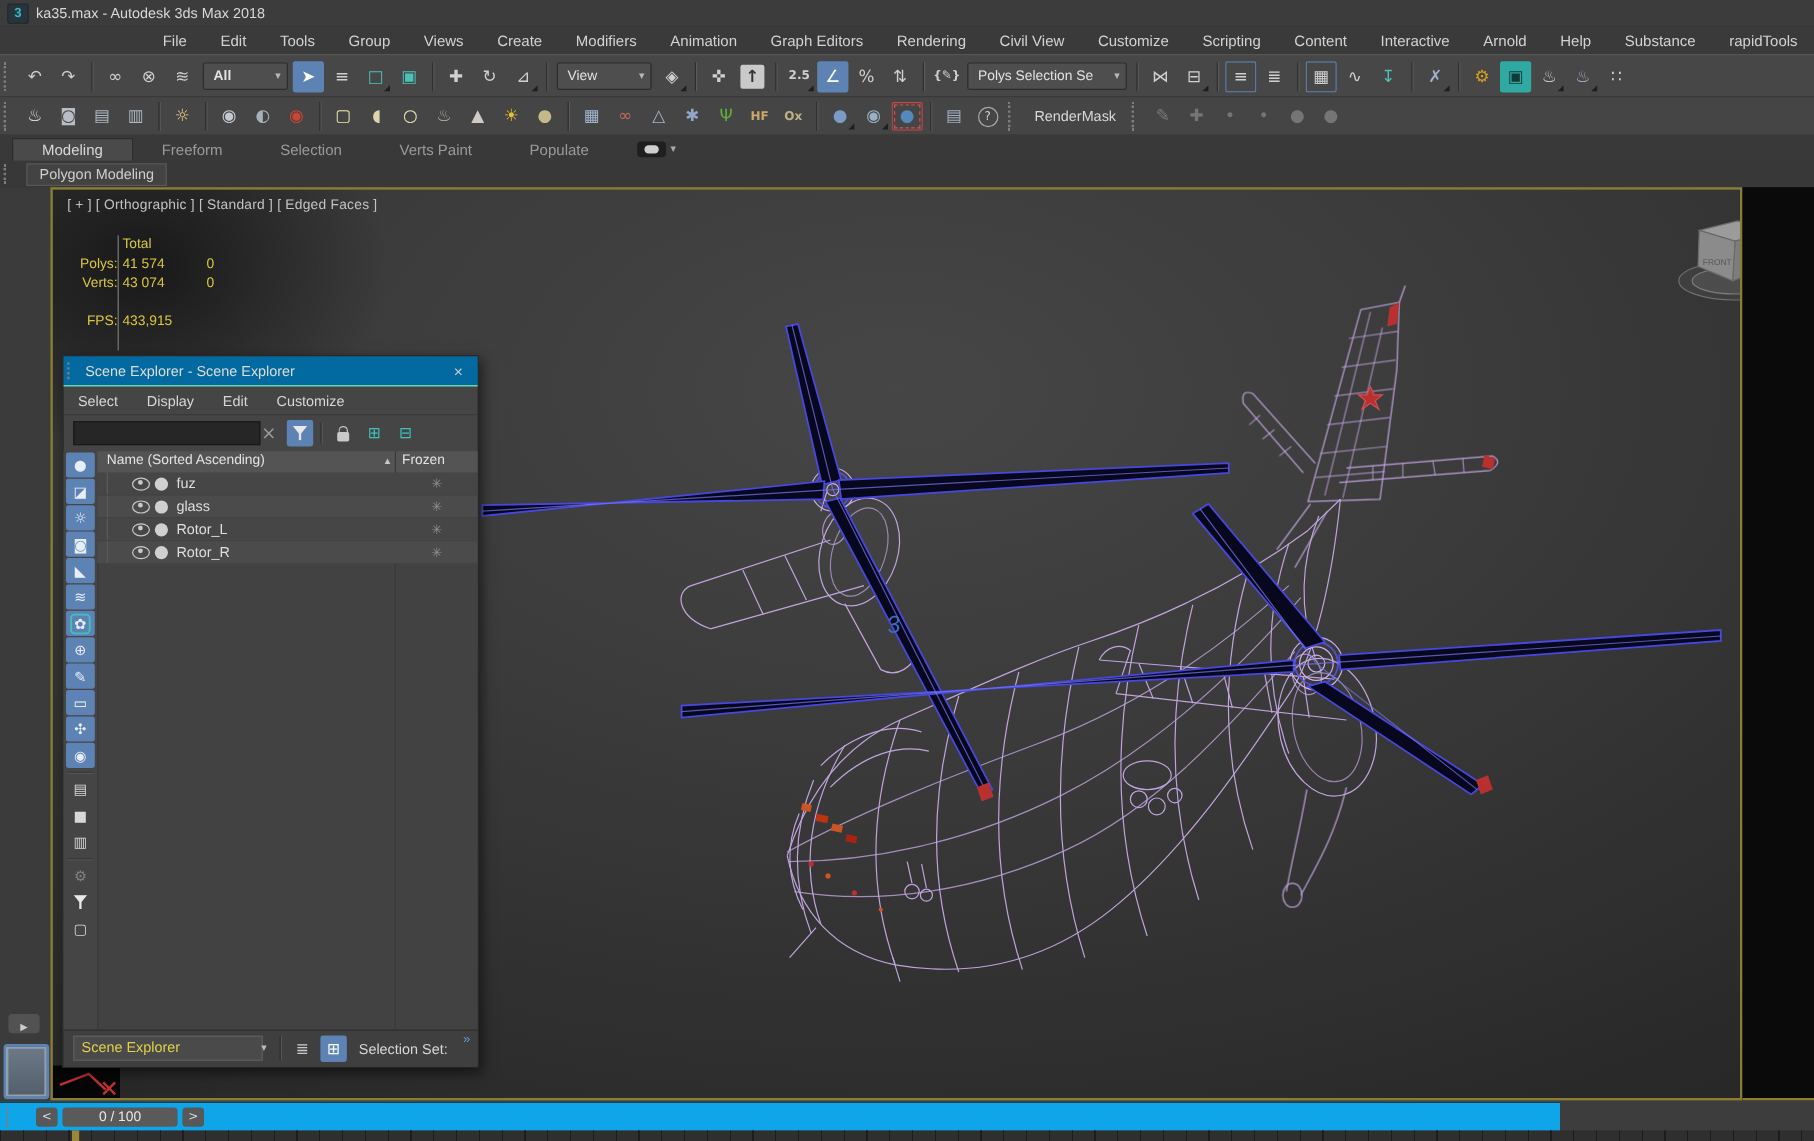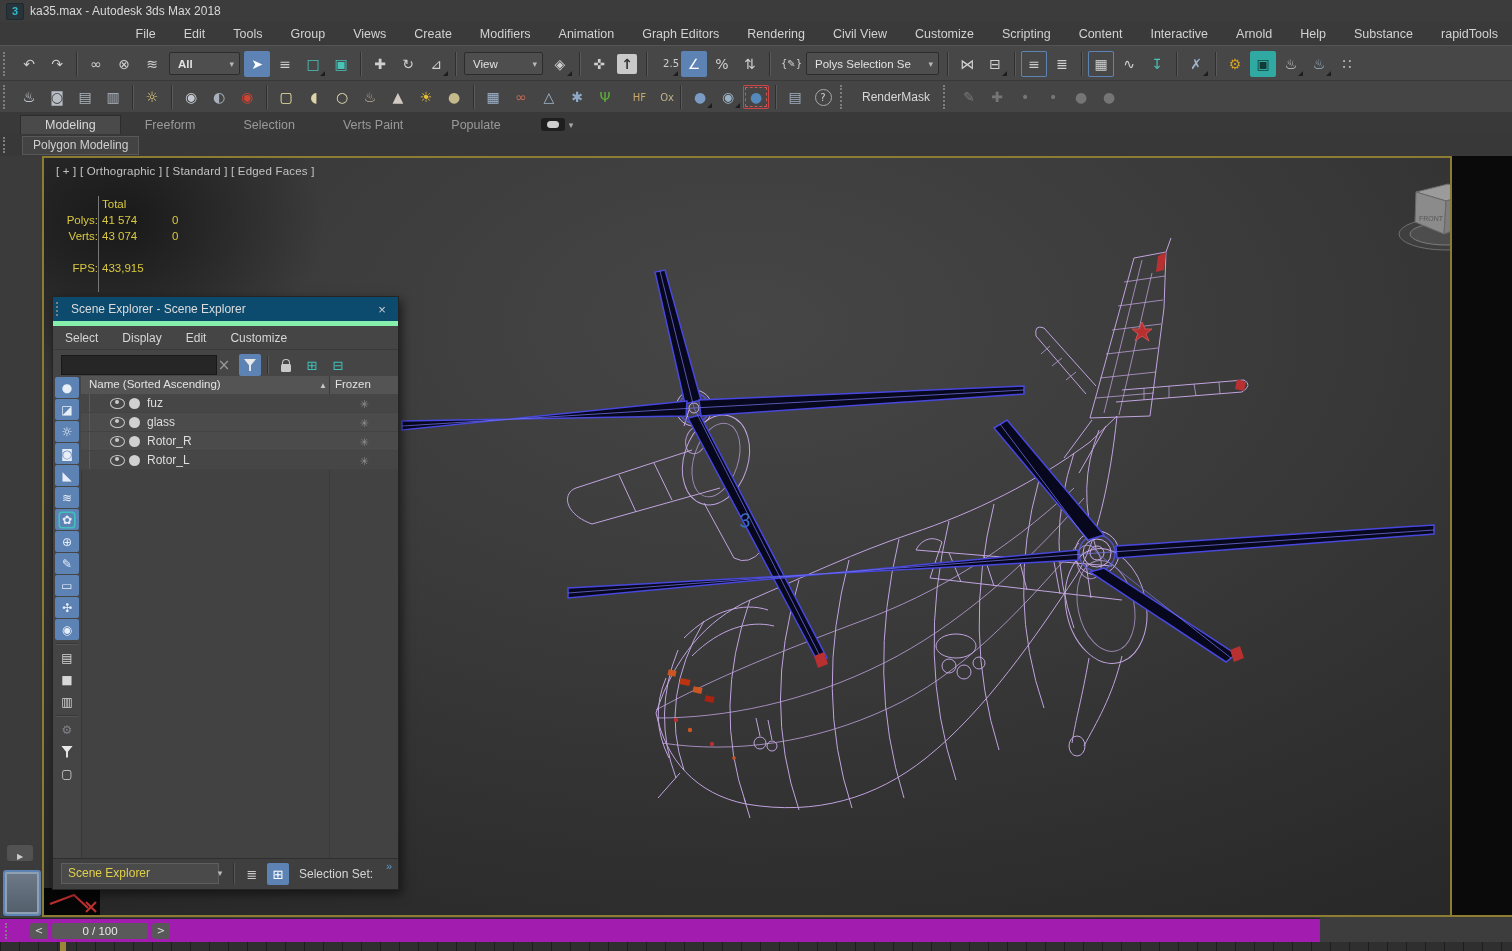--- a/index.html
+++ b/index.html
@@ -23,31 +23,31 @@
   .tgrip{width:5px;height:24px;border-left:2px dotted #7e7e7e;margin:0 5px 0 3px;flex:none;}
   .tsep{width:1px;height:24px;background:#2f2f2f;box-shadow:1px 0 0 #5a5a5a;margin:0 5px;flex:none;}
   .tbtn{width:26px;height:26px;margin:0 1px;display:flex;align-items:center;justify-content:center;border-radius:2px;
     color:#cfcfcf;font-size:14px;position:relative;flex:none;}
   #tb2 .tbtn{height:24px;}
   .tbtn.active{background:#5d83b5;color:#fff;}
   .tbtn.framed{box-shadow:inset 0 0 0 1px #5d83b5;}
   .tbtn.tealbg{background:#2fa9a2;color:#123a37;}
   .tbtn.lite{background:#c9c9c9;color:#333;width:20px;height:20px;margin:0 4px;font-weight:bold;}
   .tbtn.dim{opacity:.35;}
-  .tbtn.txt{font-size:10px;font-weight:normal;justify-content:flex-end;}
+  .tbtn.txt{font-size:10px;font-weight:bold;}
   .tbtn.circle .g{border:1.5px solid #a8a8a8;border-radius:50%;width:15px;height:15px;line-height:15px;font-size:10px;text-align:center;}
   .tbtn.redring{box-shadow:inset 0 0 0 1px #c44;outline:1px dashed #c55;outline-offset:-3px;}
   .tbtn.fly::after{content:"";position:absolute;right:1px;bottom:1px;border-left:5px solid transparent;border-bottom:5px solid #1e1e1e;}
   .dd{height:21px;background:#4e4e4e;border:1px solid #2c2c2c;border-radius:2px;display:flex;align-items:center;
     padding:0 5px 0 8px;color:#e2e2e2;font-size:11.5px;margin:0 3px;flex:none;}
   .dd::after{content:"▾";font-size:9px;color:#b8b8b8;margin-left:auto;padding-left:6px;}
   .tlab{color:#d8d8d8;font-size:12px;padding:3px 10px;flex:none;}
 
   
-  #ribbontabs{left:0;top:112px;width:1512px;height:22px;background:#393939;display:flex;align-items:flex-end;padding-left:20px;box-sizing:border-box;}
+  #ribbontabs{left:0;top:112px;width:1512px;height:22px;background:#393939;display:flex;align-items:flex-end;padding-left:10px;box-sizing:border-box;}
   .rtab{padding:2px 24px;font-size:12.5px;color:#9a9a9a;}
   .rtab.on{background:#4a4a4a;color:#d8d8d8;border:1px solid #2c2c2c;border-bottom:none;}
   .r-extra{display:flex;align-items:center;margin-left:16px;margin-bottom:3px;}
   .pillico{width:24px;height:13px;background:#1f1f1f;border-radius:3px;position:relative;}
   .pillico::after{content:"";position:absolute;left:6px;top:3px;width:12px;height:7px;background:#cfcfcf;border-radius:4px;}
   .r-extra::after{content:"▾";color:#aaa;font-size:9px;margin-left:4px;}
   #ribbonrow2{left:0;top:134px;width:1512px;height:22px;background:#383838;display:flex;align-items:center;border-bottom:1px solid #2d2d2d;}
   #pm-box{margin-left:12px;background:#434343;border:1px solid #585858;color:#cfcfcf;font-size:12px;padding:1px 10px 2px;}
   .hgrip{width:5px;height:16px;border-left:2px dotted #7e7e7e;margin-left:3px;}
 
@@ -64,21 +64,21 @@
   #vp-vignette1{left:0;top:0;width:380px;height:320px;background:radial-gradient(ellipse 280px 220px at 20% 20%, rgba(0,0,0,.55), transparent 72%);pointer-events:none;}
   #vp-label{left:12px;top:7px;color:#c2c2c2;font-size:11.5px;letter-spacing:.2px;}
   #vp-stats{left:0;top:0;color:#d9c83e;font-size:11.5px;}
   #vp-stats .vline{position:absolute;left:54px;top:38px;width:1px;height:96px;background:#787878;}
   .st{position:absolute;white-space:pre;}
   #vp-model{left:0;top:0;}
 
   
   #sx{left:52px;top:296px;width:345px;height:592px;background:#454545;border:1px solid #242424;
     box-shadow:3px 4px 10px rgba(0,0,0,.55);}
-  #sx-title{height:24px;background:#0c4a6e;border-bottom:5px solid #86efac;display:flex;align-items:center;}
+  #sx-title{height:24px;background:#0369a1;border-bottom:1px solid #86efac;display:flex;align-items:center;}
   #sx-title .hgrip{height:14px;}
   #sx-title-text{color:#dcdcdc;font-size:12px;margin-left:8px;}
   #sx-close{margin-left:auto;margin-right:8px;color:#cfcfcf;font-size:13px;width:16px;text-align:center;}
   #sx-close::before{content:"×";}
   #sx-menus{height:23px;display:flex;align-items:center;border-bottom:1px solid #3a3a3a;}
   .sx-menu{color:#d6d6d6;font-size:12px;padding:0 12px;}
   #sx-tools{height:31px;position:relative;border-bottom:1px solid #3a3a3a;}
   #sx-search{position:absolute;left:8px;top:5px;width:146px;height:18px;background:#262626;border:1px solid #191919;
     color:#ddd;font-size:11px;padding:0 4px;}
   .sx-tbtn{position:absolute;top:4px;width:22px;height:22px;display:flex;align-items:center;justify-content:center;
@@ -121,21 +121,21 @@
   #sx-preset-caret{position:absolute;left:160px;top:4px;width:14px;height:21px;color:#bbb;font-size:9px;text-align:center;line-height:21px;}
   #sx-preset-caret::before{content:"▾";}
   #sx-fsep{position:absolute;left:180px;top:4px;width:1px;height:21px;background:#2f2f2f;box-shadow:1px 0 0 #565656;}
   #sx-layersbtn{left:188px;top:4px;color:#c9c9c9;} 
   #sx-hierbtn{left:214px;top:4px;background:#5d83b5;color:#fff;}
   #sx-selset{position:absolute;left:246px;top:8px;color:#d6d6d6;font-size:12px;}
   #sx-more{position:absolute;right:6px;top:1px;color:#5d9bd3;font-size:11px;}
   #sx-more::before{content:"»";}
 
   
-  #timeline{left:0;top:918px;width:1300px;height:24px;background:#a21caf;border-top:1px solid #262626;padding-left:20px;}
+  #timeline{left:0;top:918px;width:1300px;height:24px;background:#0ea5e9;border-top:1px solid #262626;}
   .tl-btn{position:absolute;top:4px;width:18px;height:16px;background:#585858;border-radius:3px;color:#ddd;
     font-size:10px;text-align:center;line-height:16px;font-family:"DejaVu Sans",sans-serif;}
   #tl-prev{left:30px;} #tl-prev::before{content:"<";}
   #tl-next{left:152px;} #tl-next::before{content:">";}
   #tl-handle{position:absolute;left:52px;top:4px;width:96px;height:16px;background:#5a5a5a;border-radius:3px;
     color:#e8e8e8;font-size:11.5px;text-align:center;line-height:16px;}
   #timeline .hgrip{position:absolute;left:2px;top:4px;height:16px;}
   #trackbar{left:0;top:942px;width:1512px;height:9px;background:#2f2f2f;
     background-image:repeating-linear-gradient(to right,#1d1d1d 0 1px,transparent 1px 19px);}
   #track-marker{position:absolute;left:60px;top:0;width:6px;height:9px;background:#9a8838;}
@@ -672,32 +672,32 @@
           <span class="rname">fuz</span>
           <span class="rfrozen"></span>
         </div>
         <div class="sx-row">
           <span class="rtree"></span>
           <span class="reye"></span>
           <span class="rdot"></span>
           <span class="rname">glass</span>
           <span class="rfrozen"></span>
         </div>
+        <div class="sx-row alt">
+          <span class="rtree"></span>
+          <span class="reye"></span>
+          <span class="rdot"></span>
+          <span class="rname">Rotor_L</span>
+          <span class="rfrozen"></span>
+        </div>
         <div class="sx-row">
           <span class="rtree"></span>
           <span class="reye"></span>
           <span class="rdot"></span>
           <span class="rname">Rotor_R</span>
-          <span class="rfrozen"></span>
-        </div>
-        <div class="sx-row alt">
-          <span class="rtree"></span>
-          <span class="reye"></span>
-          <span class="rdot"></span>
-          <span class="rname">Rotor_L</span>
           <span class="rfrozen"></span>
         </div>
       </div>
   </div>
   <div id="sx-footer">
     <div id="sx-preset">Scene Explorer</div>
     <div id="sx-preset-caret"></div>
     <div id="sx-fsep"></div>
     <div class="sx-tbtn" id="sx-layersbtn">≣</div>
     <div class="sx-tbtn" id="sx-hierbtn">⊞</div>

